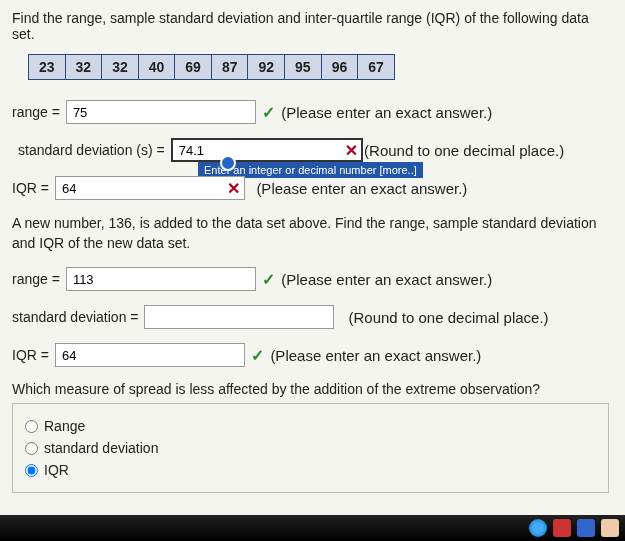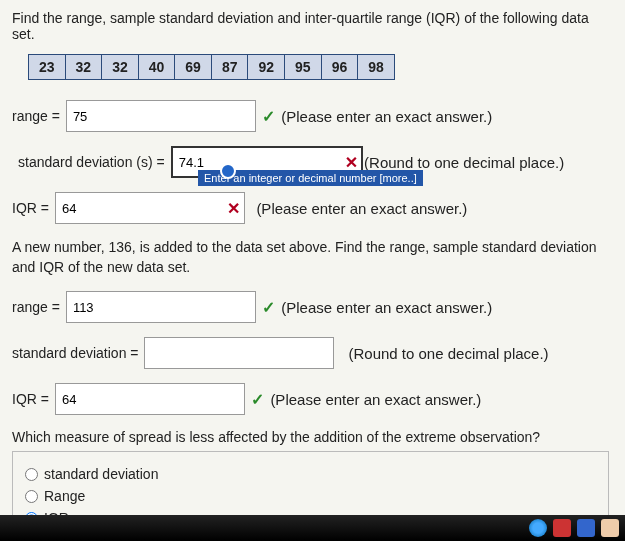--- a/index.html
+++ b/index.html
@@ -3,21 +3,21 @@
   <meta charset="utf-8">
   <style>
     * { box-sizing: border-box; margin: 0; padding: 0; }
     body { font-family: Arial, sans-serif; font-size: 14px; color: #222; background: #f5f5f0; padding: 10px 0 0 0; width: 625px; height: 541px; overflow: hidden; }
     .content { padding: 0 12px; }
     .prompt { margin-bottom: 12px; }
     .data-table { border-collapse: collapse; margin: 0 0 20px 16px; }
     .data-table td { border: 1px solid #2a4a7a; background: #d0d8e8; padding: 4px 10px; text-align: center; font-size: 14px; font-weight: bold; }
     .row { display: flex; align-items: center; margin-bottom: 14px; position: relative; }
     .label { margin-right: 6px; }
-    .input-box { border: 1px solid #999; padding: 4px 6px; min-width: 140px; height: 32px; font-size: 13px; background: #fff; }
+    .input-box { border: 1px solid #999; padding: 4px 6px; min-width: 140px; height: 24px; font-size: 13px; background: #fff; }
     .input-box.sd { min-width: 170px; border: 2px solid #333; }
     .input-box.empty { min-width: 150px; }
     .mark { margin: 0 6px; font-weight: bold; font-size: 16px; }
     .check { color: #2a8a2a; }
     .cross { color: #b00020; }
     .hint { font-size: 15px; }
     .tooltip { position: absolute; top: 24px; left: 180px; background: #2356a8; color: #fff; font-size: 11px; padding: 2px 6px; white-space: nowrap; }
     .tooltip-dot { position: absolute; top: 17px; left: 202px; width: 16px; height: 16px; background: #2366c8; border-radius: 50%; border: 2px solid #fff; }
     .paragraph { margin: 10px 0 14px 0; line-height: 1.4; }
     .question { margin: 8px 0 6px 0; }
@@ -43,21 +43,21 @@
         <tr>
       <td>23</td>
       <td>32</td>
       <td>32</td>
       <td>40</td>
       <td>69</td>
       <td>87</td>
       <td>92</td>
       <td>95</td>
       <td>96</td>
-      <td>98</td>
+      <td>67</td>
     </tr>
   </tbody>
     </table>
 
   <div class="row">
     <span class="label">range =</span>
     <input class="input-box" value="75" style="">
     <span class="mark check">✓</span>
     <span class="hint">(Please enter an exact answer.)</span>
   </div>
@@ -98,25 +98,25 @@
     <input class="input-box" value="64" style="">
     <span class="mark check">✓</span>
     <span class="hint">(Please enter an exact answer.)</span>
   </div>
 
   <div class="question">Which measure of spread is less affected by the addition of the extreme observation?</div>
 
   <div class="q-box">
     <div class="radio-row">
       <input type="radio" name="spread" style="">
-      <span>standard deviation</span>
+      <span>Range</span>
     </div>
     <div class="radio-row">
       <input type="radio" name="spread" style="">
-      <span>Range</span>
+      <span>standard deviation</span>
     </div>
     <div class="radio-row">
       <input type="radio" name="spread" checked="" style="">
       <span>IQR</span>
     </div>
   </div>
 
 </div>
 
 <div class="taskbar">

